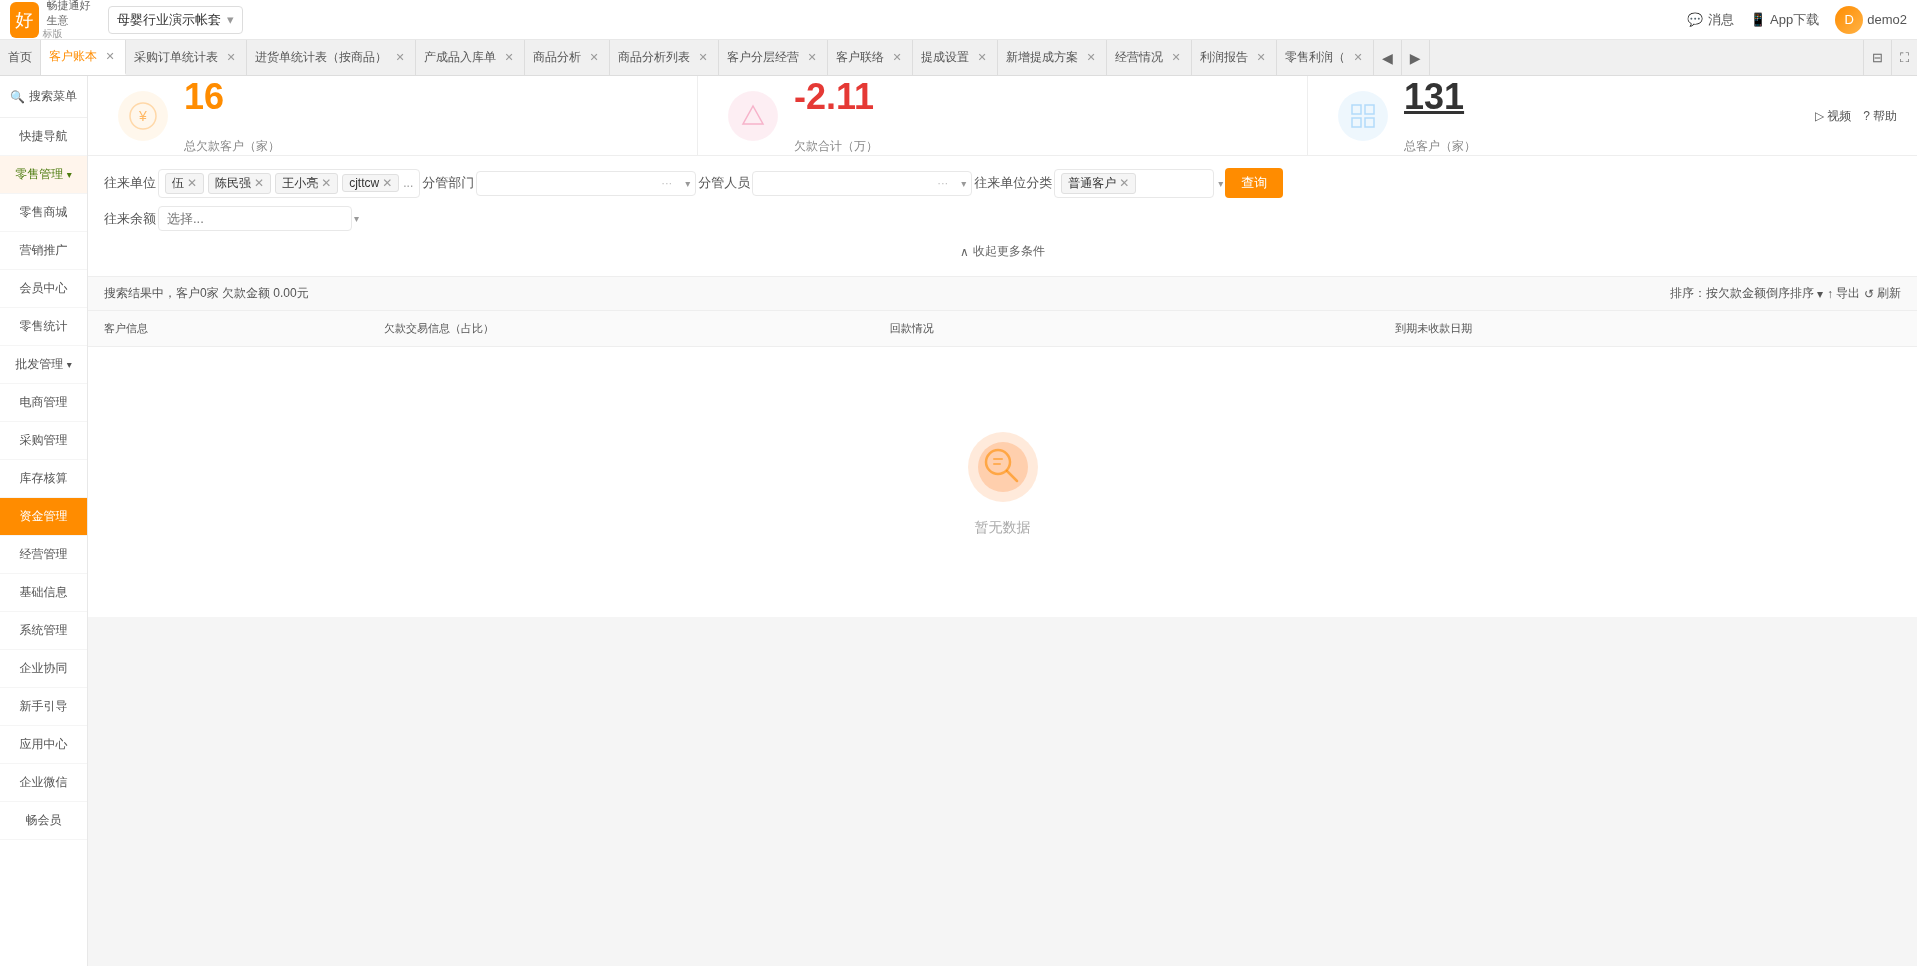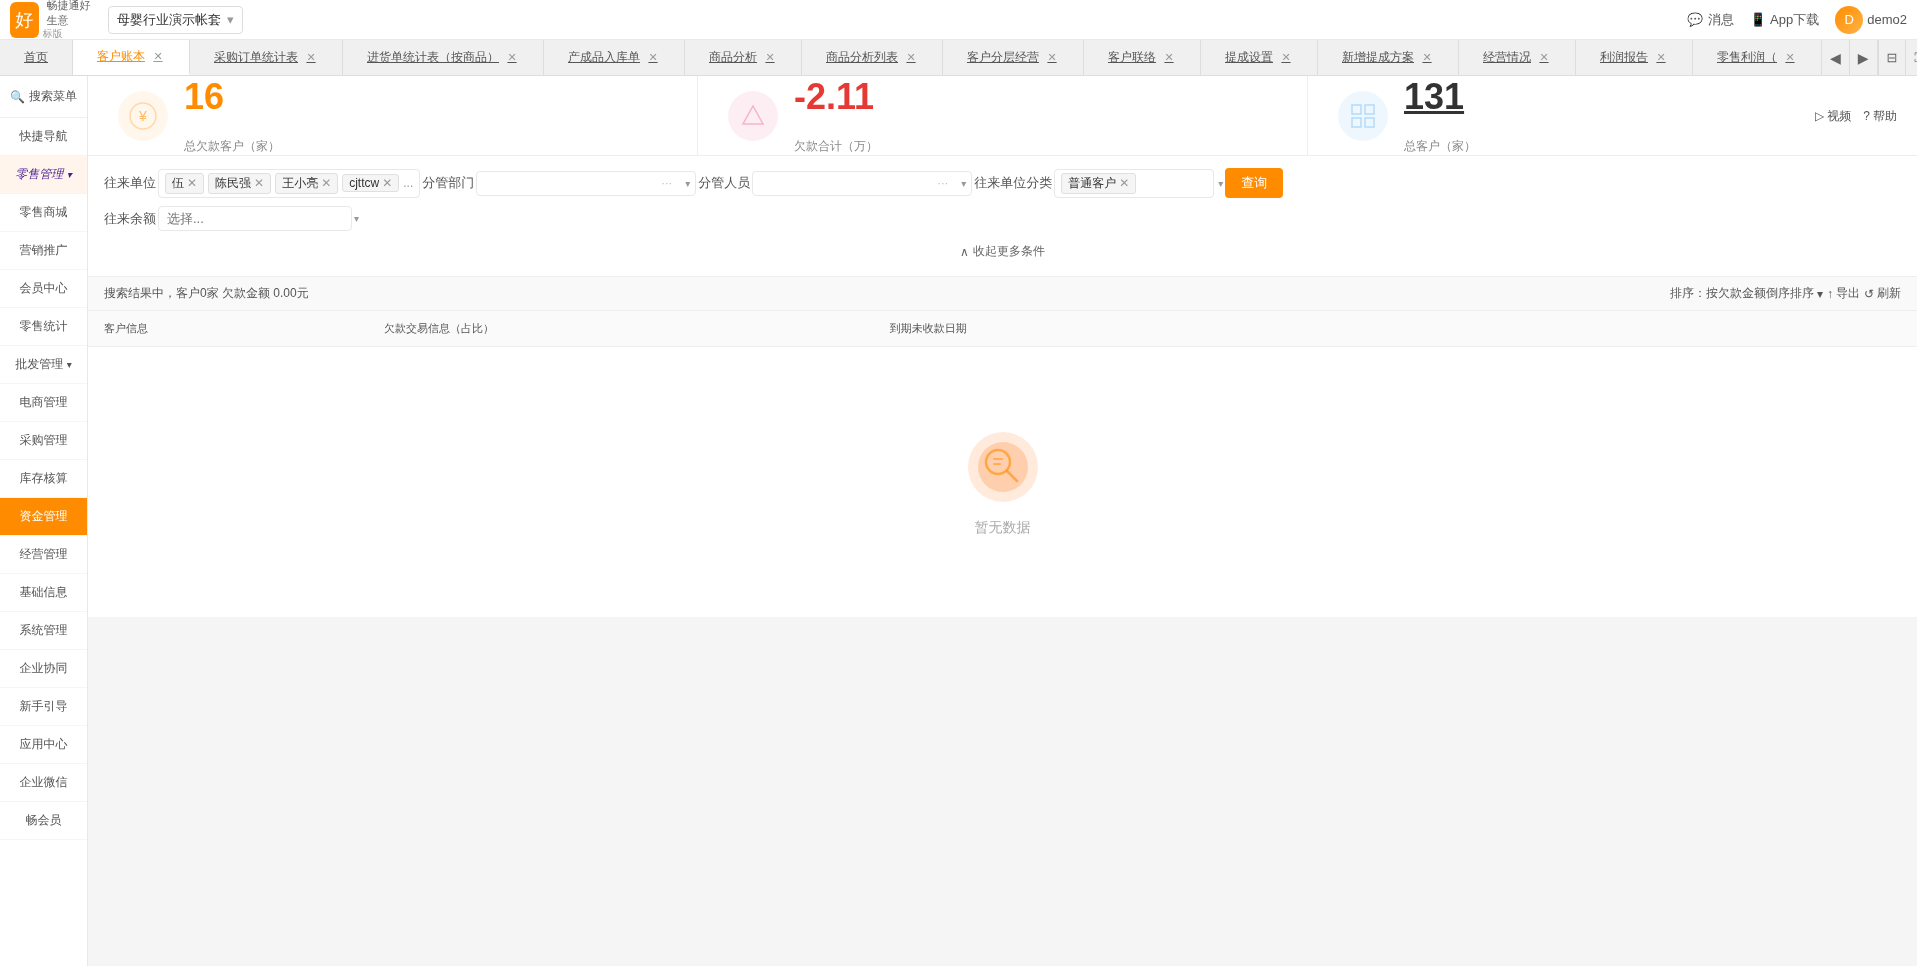--- a/index.html
+++ b/index.html
@@ -55,24 +55,24 @@
     
     .tab-bar {
       height: 36px;
       background: #f0f0f0;
       display: flex;
       align-items: stretch;
       border-bottom: 1px solid #ddd;
       overflow: hidden;
     }
     .tab-item {
-      display: flex; align-items: center; padding: 0 24px;
+      display: flex; align-items: center; padding: 0 8px;
       font-size: 12px; color: #555; cursor: pointer;
       border-right: 1px solid #ddd; white-space: nowrap;
-      position: relative; flex-shrink: 0; text-decoration: underline;
+      position: relative; flex-shrink: 0;
     }
     .tab-item.active {
       background: #fff; color: #ff8c00;
       border-bottom: 2px solid #fff;
       font-weight: 500;
     }
     .tab-item .tab-close {
       margin-left: 6px; color: #999; font-size: 11px;
       width: 14px; height: 14px; display: flex; align-items: center; justify-content: center;
       border-radius: 50%;
@@ -119,21 +119,21 @@
       text-align: center;
       cursor: pointer;
       font-size: 12px;
       color: #555;
       border-bottom: 1px solid #f5f5f5;
     }
     .sidebar-item.active {
       background: #ff8c00; color: #fff;
     }
     .sidebar-item.active-parent {
-      background: #fff5ec; color: #4c1d95; font-style: italic;
+      background: #fff5ec; color: #4d7c0f;
     }
     .sidebar-item .arrow { font-size: 10px; }
     .sidebar-nav-btn {
       padding: 10px 6px; text-align: center; cursor: pointer;
       font-size: 12px; color: #555; border-bottom: 1px solid #f5f5f5;
     }
 
     
     .content-area {
       flex: 1;
@@ -594,20 +594,21 @@
           <span>↺</span>
           <span>刷新</span>
         </div>
       </div>
     </div>
 
     <div class="table-container">
       <div class="table-header">
         <div class="table-col-header">客户信息</div>
         <div class="table-col-header">欠款交易信息（占比）</div>
+        <div class="table-col-header">回款情况</div>
         <div class="table-col-header">到期未收款日期</div>
       </div>
 
       <div class="empty-state">
         <div style="width:80px; height:80px; position:relative; margin-bottom:12px;">
           <svg width="80" height="80" viewBox="0 0 80 80">
             <circle cx="40" cy="40" r="35" fill="#ffcba4" opacity="0.4"></circle>
             <circle cx="40" cy="40" r="25" fill="#ffb380" opacity="0.5"></circle>
 
             <circle cx="35" cy="35" r="12" stroke="#ff8c00" stroke-width="2.5" fill="none" opacity="0.6"></circle>

